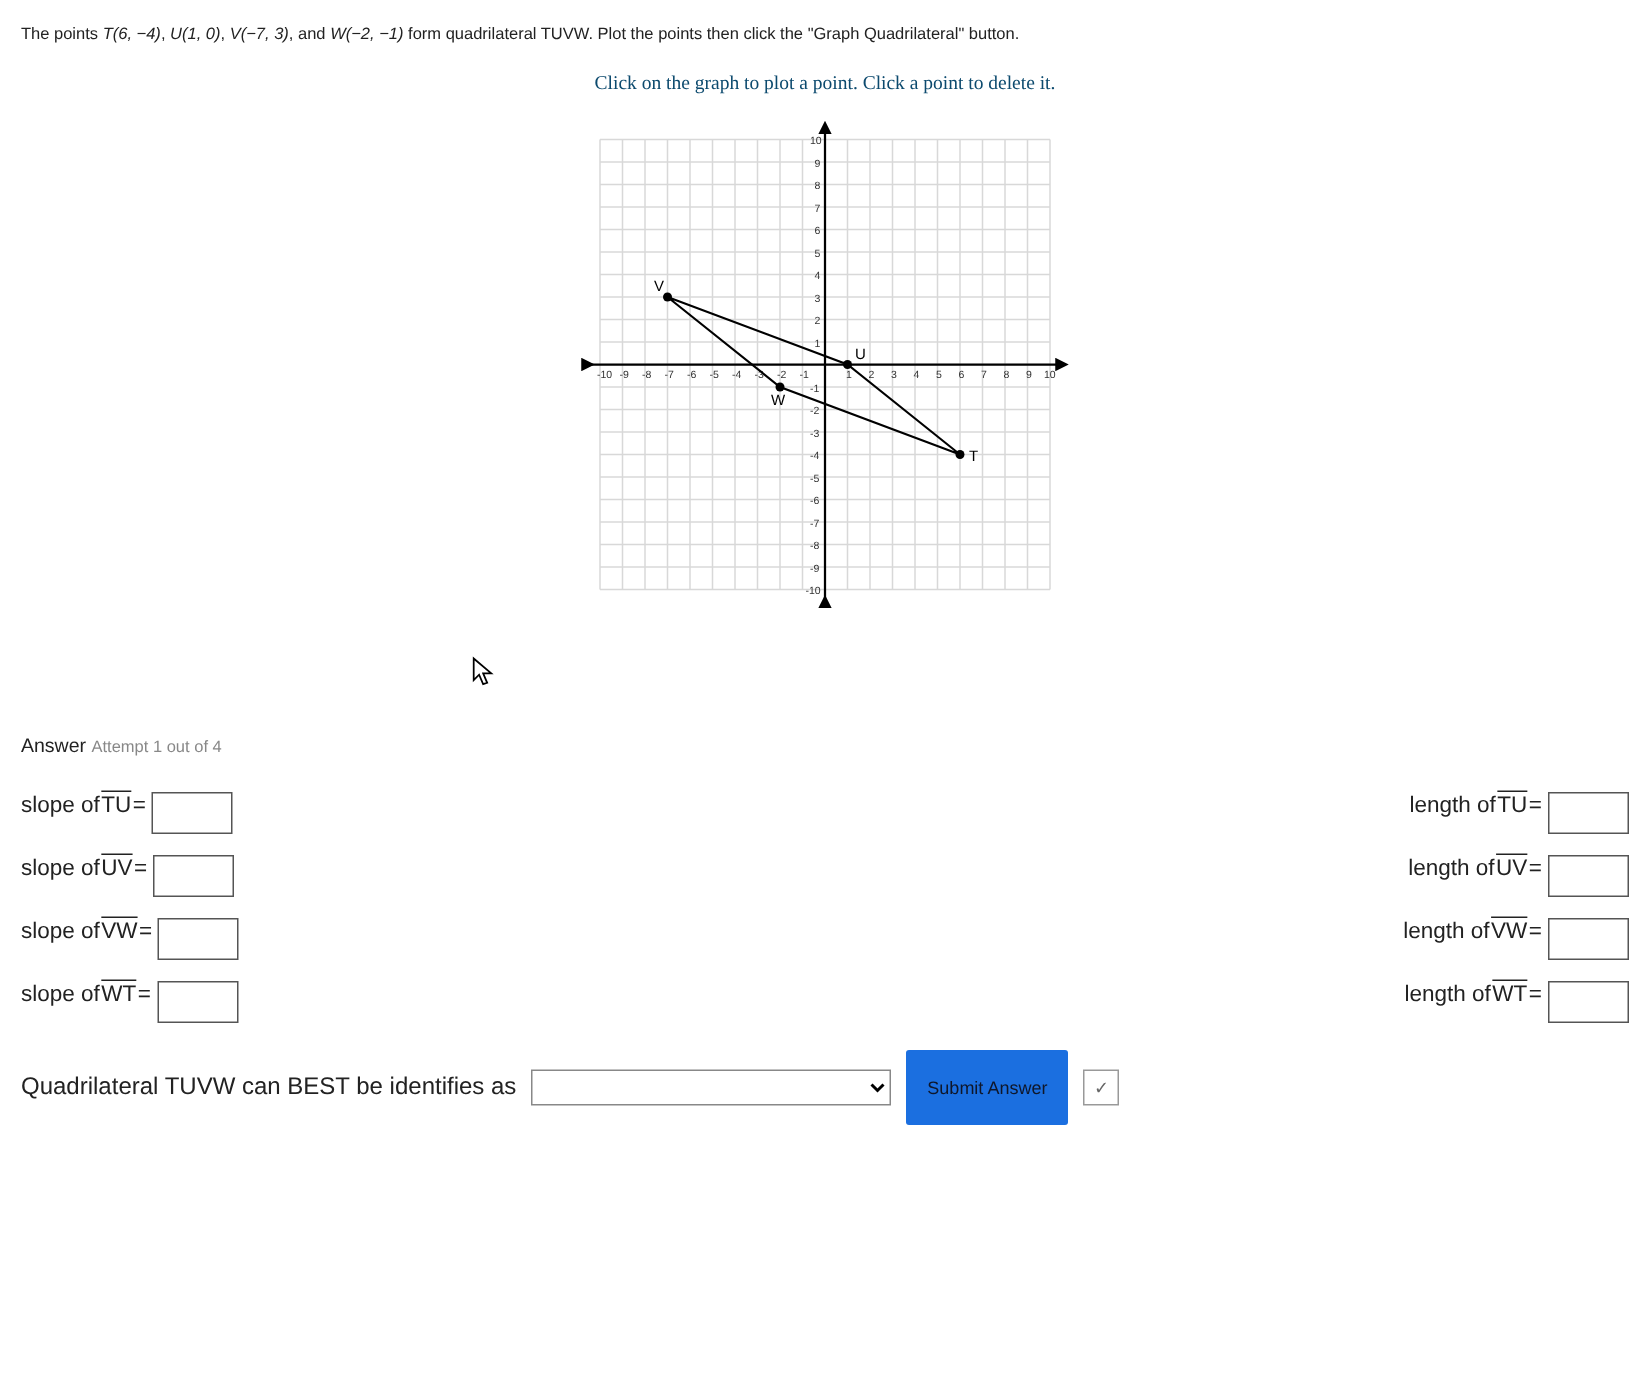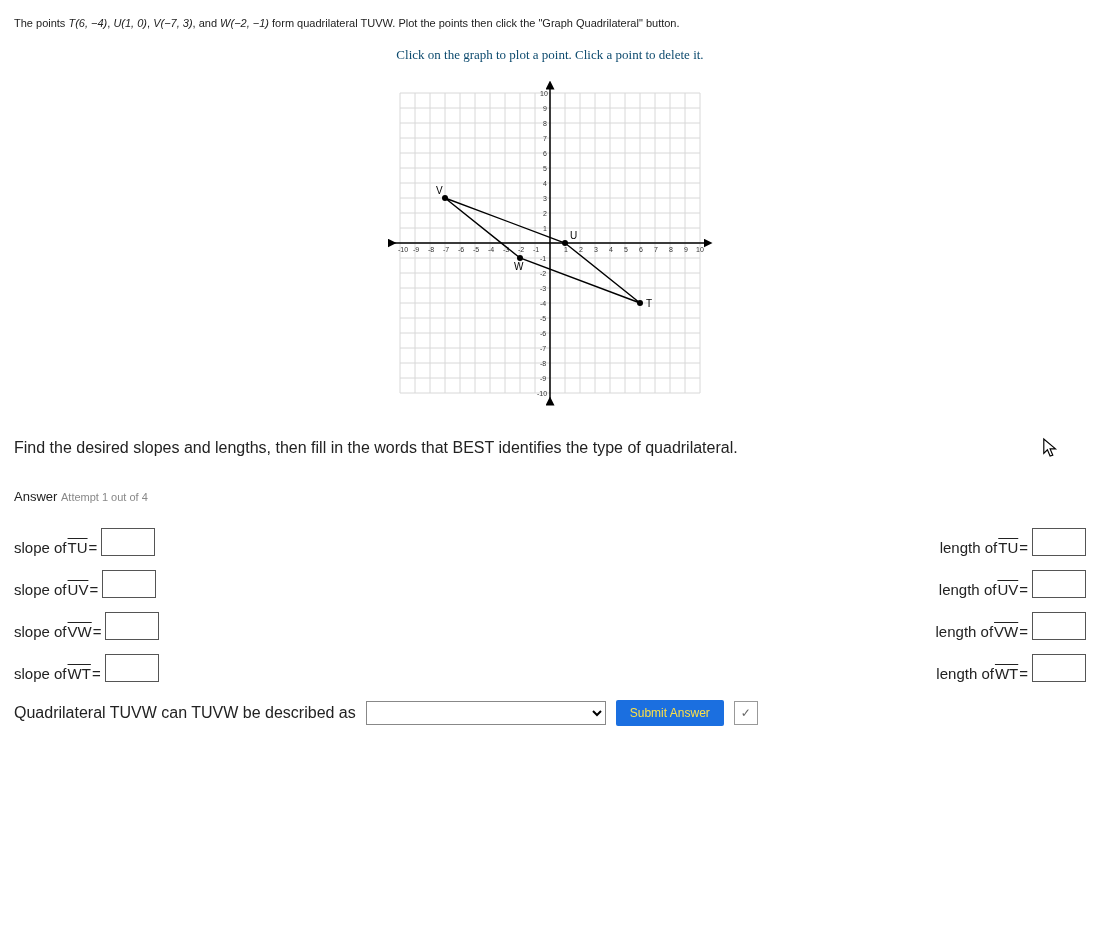--- a/index.html
+++ b/index.html
@@ -5,26 +5,26 @@
 body{margin:0;padding:10px 14px;font-family:Arial,Helvetica,sans-serif;color:#222;background:#fff;width:1072px}
 .prompt{font-size:11px;line-height:1.35;margin:6px 0 16px}
 .instruct{text-align:center;font-family:Georgia,serif;font-size:13px;color:#0c4a6e;margin-bottom:10px}
 .graphwrap{display:flex;justify-content:center}
 svg.graph{display:block}
 .subprompt{font-size:16px;margin:24px 0 30px}
 .answerhdr{font-size:13px;margin-bottom:24px}
 .answerhdr .bold{font-weight:normal}
 .answerhdr .muted{color:#888;font-size:11px;margin-left:0}
 .row{display:flex;justify-content:space-between;align-items:center;margin:14px 0}
-.lhs,.rhs{display:flex;align-items:flex-end;font-size:15px}
+.lhs,.rhs{display:flex;align-items:flex-start;font-size:15px}
 .seg{text-decoration:overline;padding:0 1px}
 input[type=text]{width:48px;height:24px;border:1px solid #555;margin-left:4px;font-size:14px;text-align:center}
 .bottomrow{margin-top:18px;display:flex;align-items:center;gap:10px;flex-wrap:wrap}
 select.desc{width:240px;height:24px;border:1px solid #888;background:#fff}
-.submit{background:#1b6fe0;color:#fde047;border:none;padding:6px 14px;font-size:12px;border-radius:2px;cursor:pointer}
+.submit{background:#1b6fe0;color:#0f172a;border:none;padding:18px 14px;font-size:12px;border-radius:2px;cursor:pointer}
 .check{width:22px;height:22px;border:1px solid #999;display:inline-flex;align-items:center;justify-content:center;font-size:12px;color:#666}
 .cursor{width:18px;height:22px;display:inline-block}
 </style>
 </head>
 <body>
 
 <div class="prompt">
   <span>The points </span><i>T(6, −4)</i>, <i>U(1, 0)</i>, <i>V(−7, 3)</i>, and <i>W(−2, −1)</i><span> form quadrilateral TUVW. Plot the points then click the "Graph Quadrilateral" button.</span>
 </div>
 
@@ -136,21 +136,20 @@
         <text x="190" y="166" font-size="10">U</text>
     <circle cx="65" cy="125" r="3"></circle>
         <text x="56" y="121" font-size="10">V</text>
     <circle cx="140" cy="185" r="3"></circle>
         <text x="134" y="197" font-size="10">W</text>
   </g>
 </svg>
 </div>
 
 <div class="subprompt">
-  <span>Find the desired slopes and lengths, then fill in the words that BEST identifies the type of quadrilateral.</span>
   <svg class="cursor" viewBox="0 0 20 24" style="vertical-align:-6px;margin-left:300px">
       <path d="M2 2 L2 18 L6 14 L9 21 L12 20 L9 13 L15 13 Z" fill="none" stroke="#000" stroke-width="1.3"></path>
     </svg>
 </div>
 
 <div class="answerhdr">
   <span class="bold">Answer</span>
   <span class="muted">Attempt 1 out of 4</span>
 </div>
 
@@ -205,17 +204,17 @@
     </div>
   <div class="rhs">
       <span>length of </span>
       <span class="seg">WT</span>
       <span> =</span>
       <input type="text" style="">
     </div>
 </div>
 
 <div class="bottomrow">
-  <span>Quadrilateral TUVW can TUVW be described as</span>
+  <span>Quadrilateral TUVW can BEST be identifies as</span>
   <select class="desc"></select>
   <button class="submit">Submit Answer</button>
   <span class="check">✓</span>
 </div>
 
 </body></html>

